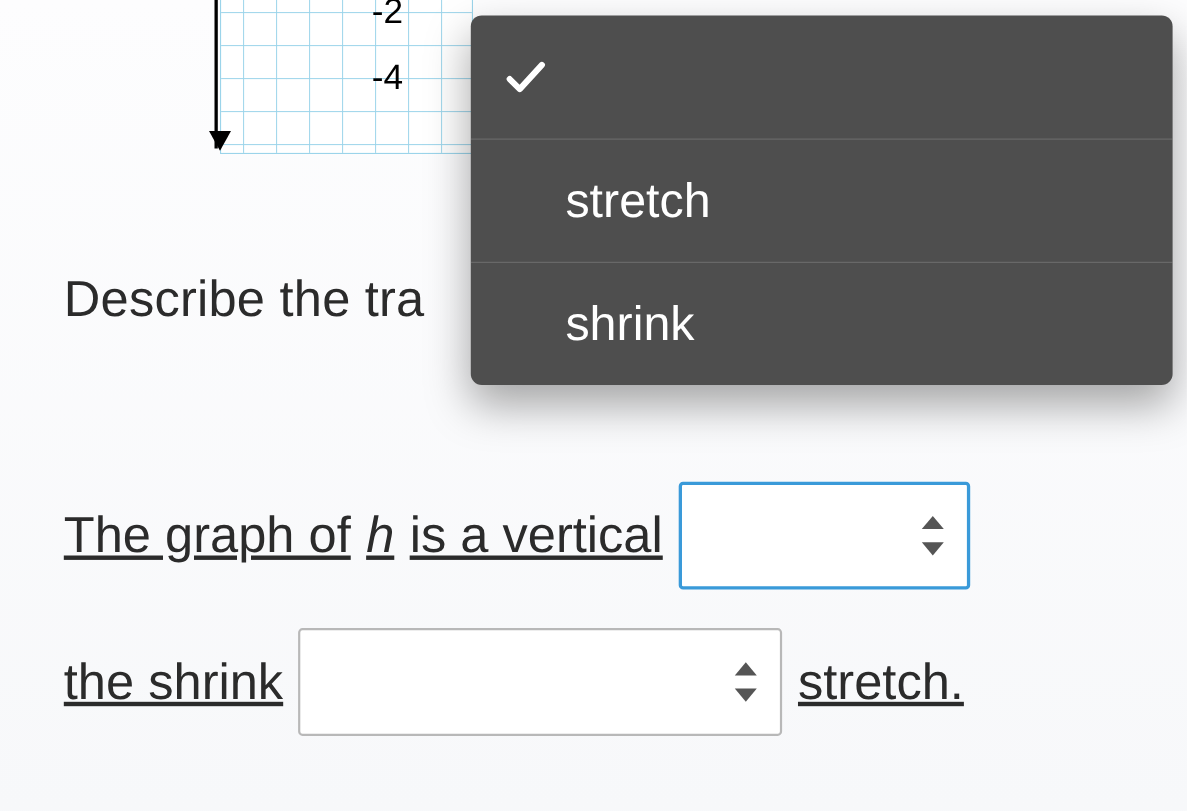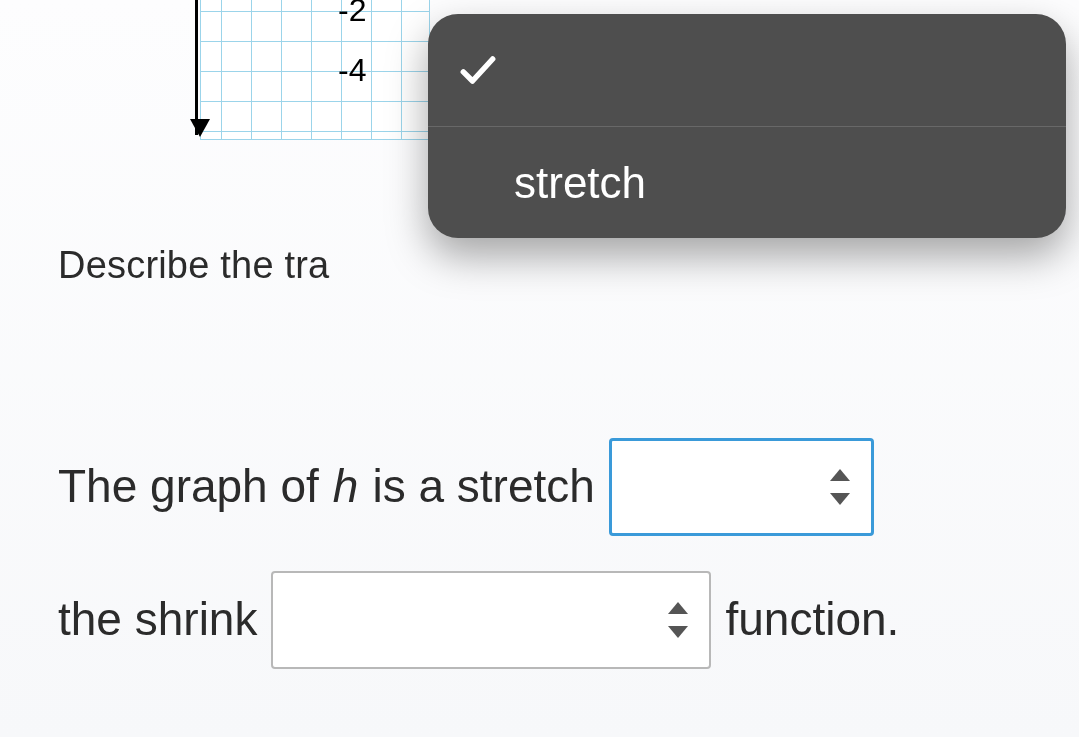--- a/index.html
+++ b/index.html
@@ -56,40 +56,41 @@
     font-size: 32px;
     color: #000;
     font-weight: 500;
   }
 
   
   .prompt {
     position: absolute;
     left: 58px;
     top: 244px;
-    font-size: 38px;
+    font-size: 46px;
     color: #2b2b2b;
     letter-spacing: 0.2px;
   }
 
   
   .sentence-wrap {
     position: absolute;
     left: 58px;
     top: 420px;
     right: 40px;
     font-size: 46px;
     color: #2b2b2b;
     line-height: 2.9;
   }
   .sentence-line {
     display: flex;
     align-items: center;
     flex-wrap: wrap;
     gap: 14px;
+    text-decoration: underline;
   }
   .italic { font-style: italic; }
 
   
   .selectbox {
     display: inline-flex;
     align-items: center;
     justify-content: flex-end;
     height: 98px;
     border-radius: 4px;
@@ -130,21 +131,21 @@
     border-top: 12px solid #555;
   }
 
   
   .popover {
     position: absolute;
     left: 428px;
     top: 14px;
     width: 638px;
     background: #4e4e4e;
-    border-radius: 30px;
+    border-radius: 10px;
     box-shadow: 0 18px 40px rgba(0,0,0,0.35);
     overflow: hidden;
     color: #fff;
     font-size: 44px;
   }
   .popover-item {
     display: flex;
     align-items: center;
     height: 112px;
     padding: 0 40px 0 86px;
@@ -176,39 +177,42 @@
 </div>
 <div class="tick-label" style="left:338px; top:-8px;">-2</div>
 <div class="tick-label" style="left:338px; top:52px;">-4</div>
 
 <div class="prompt">Describe the tra</div>
 
 <div class="sentence-wrap">
   <div class="sentence-line">
     <span>The graph of</span>
     <span class="italic">h</span>
-    <span>is a stretch</span>
+    <span>is a vertical</span>
     <span class="selectbox active">
       <span></span>
       <span class="chev-icon"></span>
     </span>
   </div>
   <div class="sentence-line">
     <span>the shrink</span>
     <span class="selectbox inactive">
       <span></span>
       <span class="chev-icon"></span>
     </span>
-    <span>function.</span>
+    <span>stretch.</span>
   </div>
 </div>
 
 <div class="popover">
   <div class="popover-item">
     <svg class="popover-check" viewBox="0 0 24 24" fill="none" stroke="currentColor" stroke-width="3" stroke-linecap="round" stroke-linejoin="round">
       <polyline points="4,13 9,18 20,6"></polyline>
     </svg>
     <span></span>
   </div>
   <div class="popover-item">
     <span>stretch</span>
   </div>
+  <div class="popover-item">
+    <span>shrink</span>
+  </div>
 </div>
 
 </body></html>

